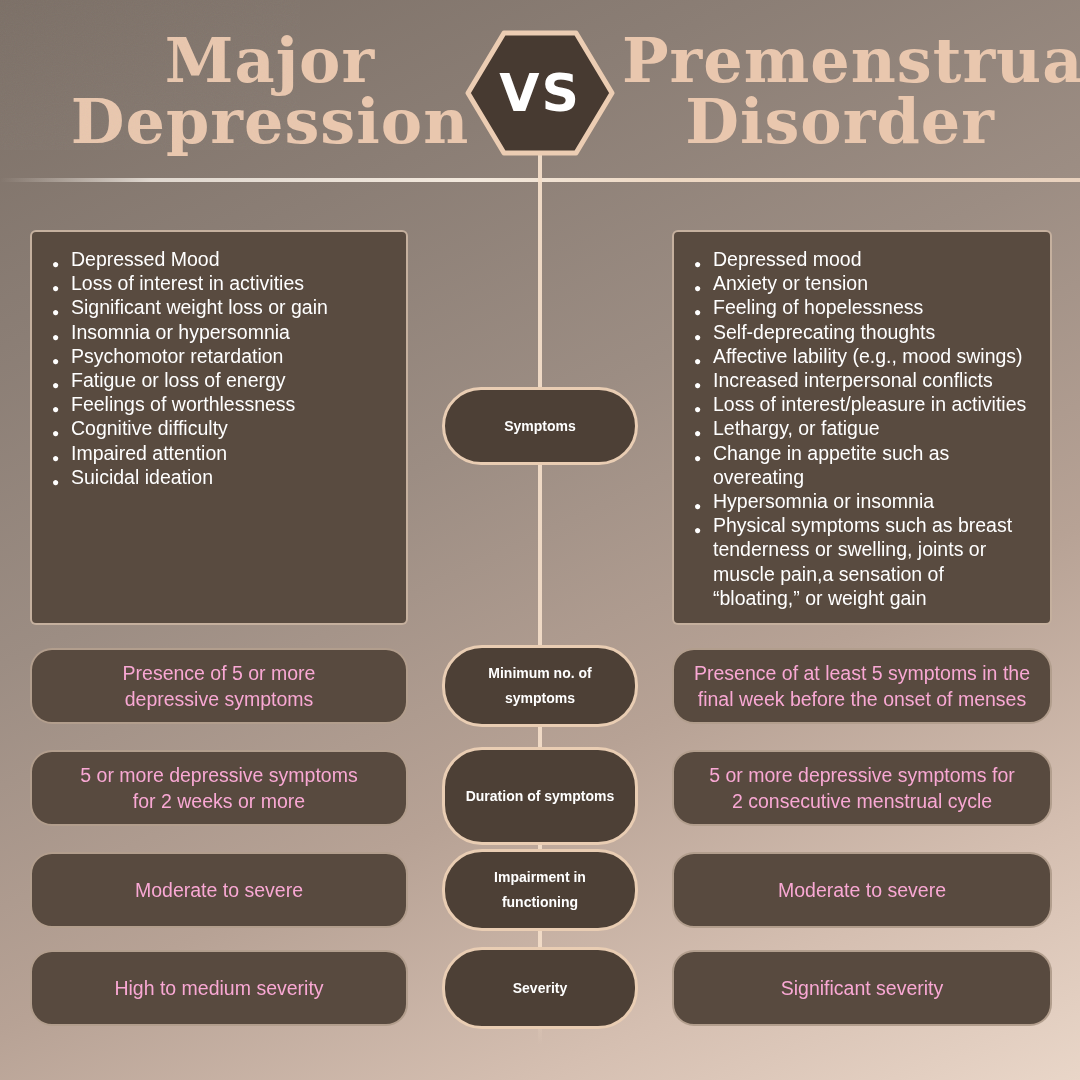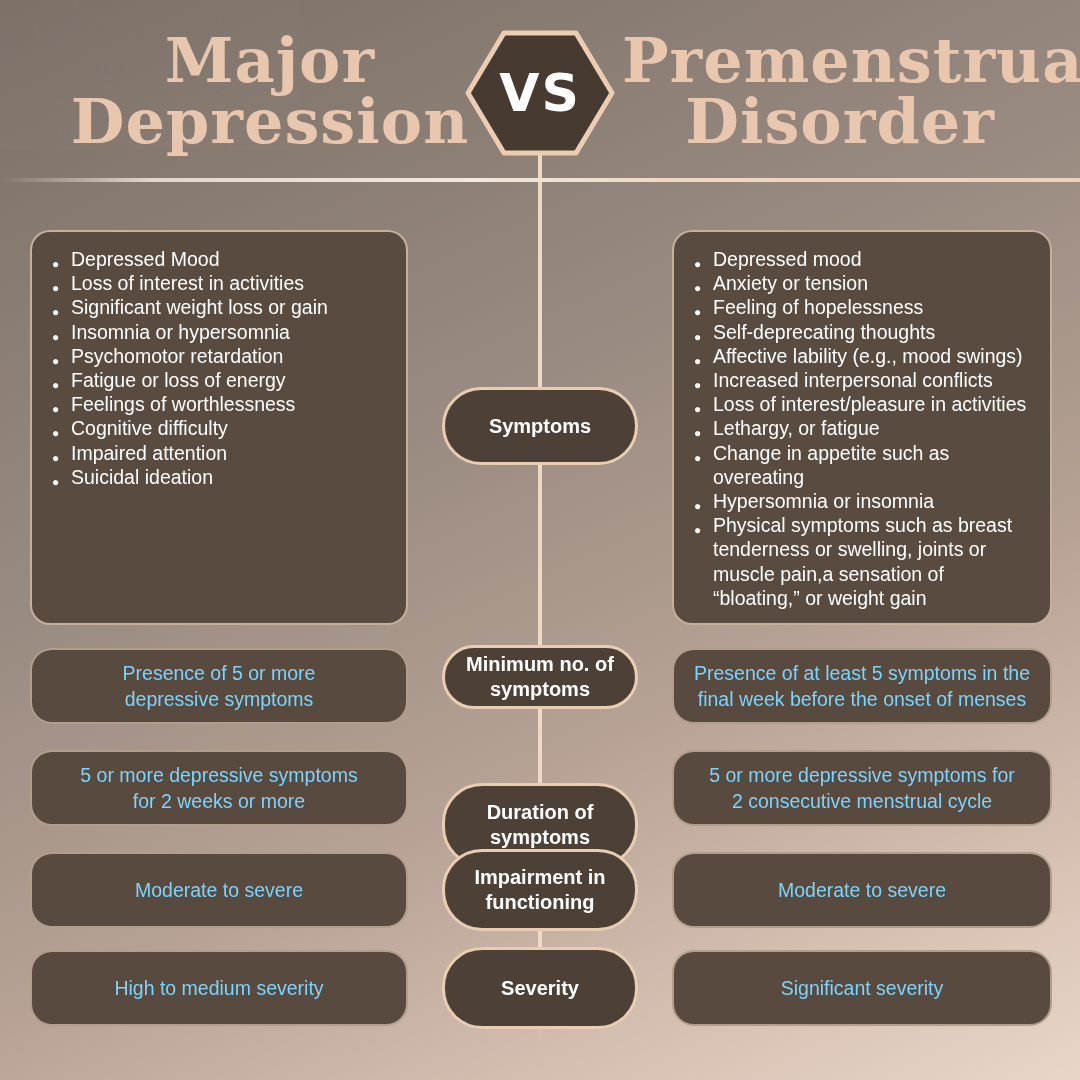--- a/index.html
+++ b/index.html
@@ -35,54 +35,54 @@
   .hex-wrap svg { position:absolute; inset:0; }
   .hex-label {
     position:absolute; inset:0; display:flex; align-items:center; justify-content:center;
     color:#ffffff; font-weight:bold; font-size:52px; letter-spacing:2px;
     font-family:"DejaVu Sans", sans-serif;
   }
 
   
   .panel {
     position:absolute; z-index:2; box-sizing:border-box;
-    background:#594b40; border:2px solid rgba(233,209,189,0.75); border-radius:20px;
+    background:#594b40; border:2px solid rgba(233,209,189,0.75); border-radius:6px;
   }
   .panel-left-col  { left:30px;  width:378px; }
   .panel-right-col { left:672px; width:380px; }
   .big-panel { top:230px; height:395px; padding:15px 14px 14px 20px; }
 
   .symptom-list { margin:0; padding:0; list-style:none; color:#ffffff; font-size:19.5px; line-height:24.2px; }
   .symptom-list li { position:relative; padding-left:19px; }
   .symptom-list li::before { content:"●"; position:absolute; left:0; top:5px; font-size:12px; }
 
   
   .pill {
     position:absolute; left:442px; width:196px; z-index:2; box-sizing:border-box;
     background:#4d4036; border:3px solid #e9cdb3; border-radius:40px;
     display:flex; align-items:center; justify-content:center; text-align:center;
-    color:#ffffff; font-weight:bold; font-size:20px; line-height:25px;
+    color:#ffffff; font-weight:bold; font-size:14px; line-height:25px;
   }
   .pill-symptoms { top:387px; height:78px; }
   .pill span { display:block; max-width:160px; }
 
   
   .row-box {
     position:absolute; z-index:2; box-sizing:border-box; height:76px;
     background:#584a3f; border:2px solid rgba(228,203,183,0.65); border-radius:22px;
     display:flex; align-items:center; justify-content:center; text-align:center;
-    color:#7dd3fc; font-size:19.5px; line-height:26px; padding:23px 8px;
+    color:#f9a8d4; font-size:19.5px; line-height:26px; padding:23px 8px;
   }
   .w240 span { display:block; max-width:250px; }
   .w290 span { display:block; max-width:300px; }
   .w310 span { display:block; max-width:320px; }
   .w360 span { display:block; max-width:362px; }
 
   .r1 { top:648px; } .r2 { top:750px; } .r3 { top:852px; } .r4 { top:950px;justify-content:center; }
-  .p1 { top:645px; height:64px; } .p2 { top:747px; height:84px;margin-top:36px; }
+  .p1 { top:645px; height:82px; } .p2 { top:747px; height:98px; }
   .p3 { top:849px; height:82px; } .p4 { top:947px; height:82px; }
 </style>
 </head>
 <body>
 
 <div class="canvas">
 
   <div class="divider-h"></div>
   <div class="divider-v"></div>
 

